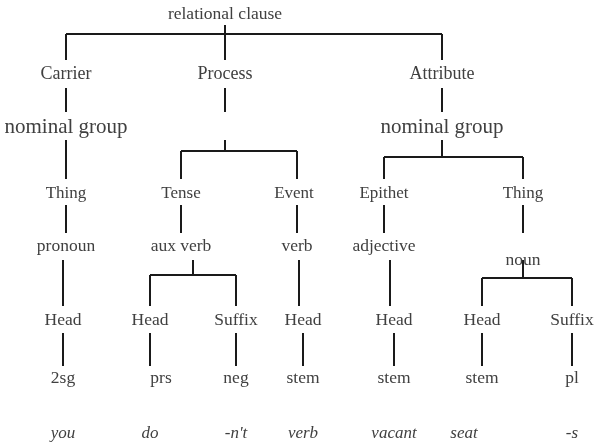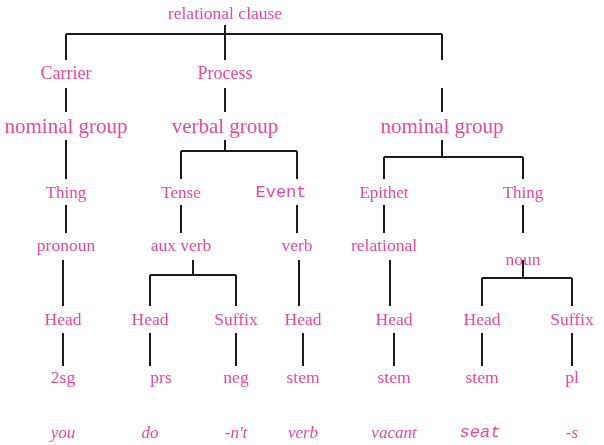--- a/index.html
+++ b/index.html
@@ -20,21 +20,21 @@
     left: 0;
     top: 0;
     width: 604px;
     height: 445px;
     pointer-events: none;
   }
   .node {
     position: absolute;
     transform: translate(-50%, -50%);
     white-space: nowrap;
-    color: #ec4899;
+    color: #404040;
     font-size: 17.5px;
     line-height: 1;
     text-align: center;
   }
   .node.root      { font-size: 17.5px; }
   .node.rank-func { font-size: 18px; }
   .node.rank-unit { font-size: 21px; }
   .node.rank-word { font-size: 17px; }
   .node.rank-class{ font-size: 17.5px; }
   .node.rank-morphfn { font-size: 17.5px; }
@@ -105,35 +105,35 @@
       <line x1="394" y1="333" x2="394" y2="366"></line>
       <line x1="482" y1="333" x2="482" y2="366"></line>
       <line x1="572" y1="333" x2="572" y2="366"></line>
     </g>
   </svg>
 
   <div class="node root" style="left:225px; top:14px;">relational clause</div>
 
   <div class="node rank-func" style="left:66px; top:73px;">Carrier</div>
   <div class="node rank-func" style="left:225px; top:73px;text-align:center;">Process</div>
+  <div class="node rank-func" style="left:442px; top:73px;">Attribute</div>
 
   <div class="node rank-unit" style="left:66px; top:126px;">nominal group</div>
-  <div class="node rank-unit" style="left:225px; top:126px;">verbal group</div>
   <div class="node rank-unit" style="left:442px; top:126px;">nominal group</div>
 
   <div class="node rank-word" style="left:66px; top:192px;">Thing</div>
   <div class="node rank-word" style="left:181px; top:192px;">Tense</div>
-  <div class="node rank-word" style="left:281px; top:192px;font-family:Liberation Mono, monospace;">Event</div>
+  <div class="node rank-word" style="left:294px; top:192px;">Event</div>
   <div class="node rank-word" style="left:384px; top:192px;">Epithet</div>
   <div class="node rank-word" style="left:523px; top:192px;">Thing</div>
 
   <div class="node rank-class" style="left:66px; top:246px;">pronoun</div>
   <div class="node rank-class" style="left:181px; top:246px;">aux verb</div>
   <div class="node rank-class" style="left:297px; top:246px;">verb</div>
-  <div class="node rank-class" style="left:384px; top:246px;">relational</div>
+  <div class="node rank-class" style="left:384px; top:246px;">adjective</div>
   <div class="node rank-class" style="left:523px; top:260px;font-family:Liberation Serif, serif;">noun</div>
 
   <div class="node rank-morphfn" style="left:63px; top:320px;">Head</div>
   <div class="node rank-morphfn" style="left:150px; top:320px;">Head</div>
   <div class="node rank-morphfn" style="left:236px; top:320px;">Suffix</div>
   <div class="node rank-morphfn" style="left:303px; top:320px;">Head</div>
   <div class="node rank-morphfn" style="left:394px; top:320px;">Head</div>
   <div class="node rank-morphfn" style="left:482px; top:320px;">Head</div>
   <div class="node rank-morphfn" style="left:572px; top:320px;">Suffix</div>
 
@@ -143,16 +143,16 @@
   <div class="node rank-morph" style="left:303px; top:378px;">stem</div>
   <div class="node rank-morph" style="left:394px; top:378px;">stem</div>
   <div class="node rank-morph" style="left:482px; top:378px;">stem</div>
   <div class="node rank-morph" style="left:572px; top:378px;">pl</div>
 
   <div class="node lexis" style="left:63px; top:432px;">you</div>
   <div class="node lexis" style="left:150px; top:432px;">do</div>
   <div class="node lexis" style="left:236px; top:432px;">-n't</div>
   <div class="node lexis" style="left:303px; top:432px;">verb</div>
   <div class="node lexis" style="left:394px; top:432px;">vacant</div>
-  <div class="node lexis" style="left:480px; top:432px;font-family:Liberation Mono, monospace;">seat</div>
+  <div class="node lexis" style="left:464px; top:432px;">seat</div>
   <div class="node lexis" style="left:572px; top:432px;">-s</div>
 
 </div>
 
 </body></html>

